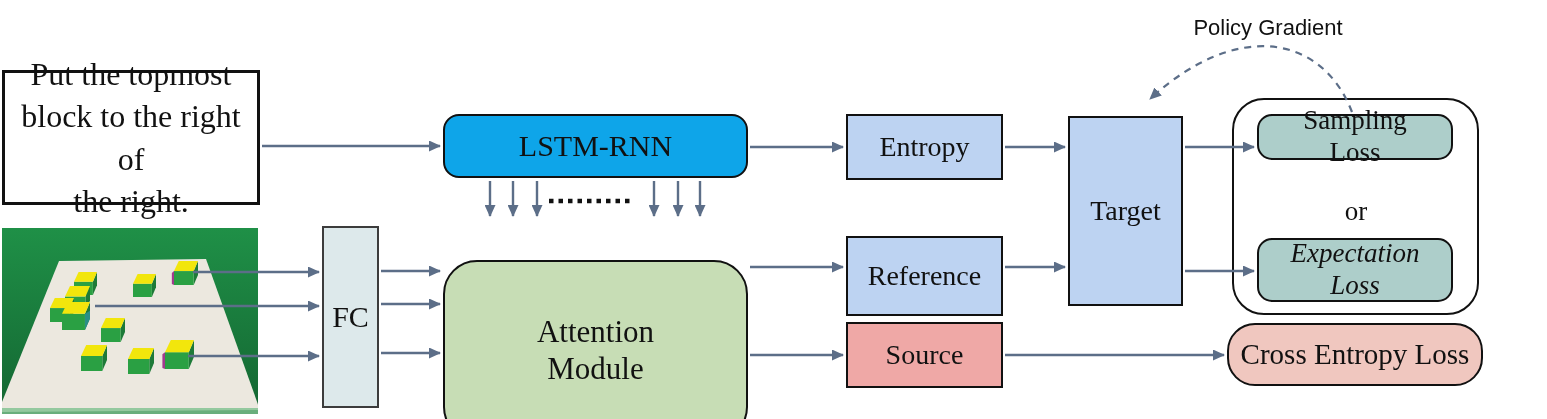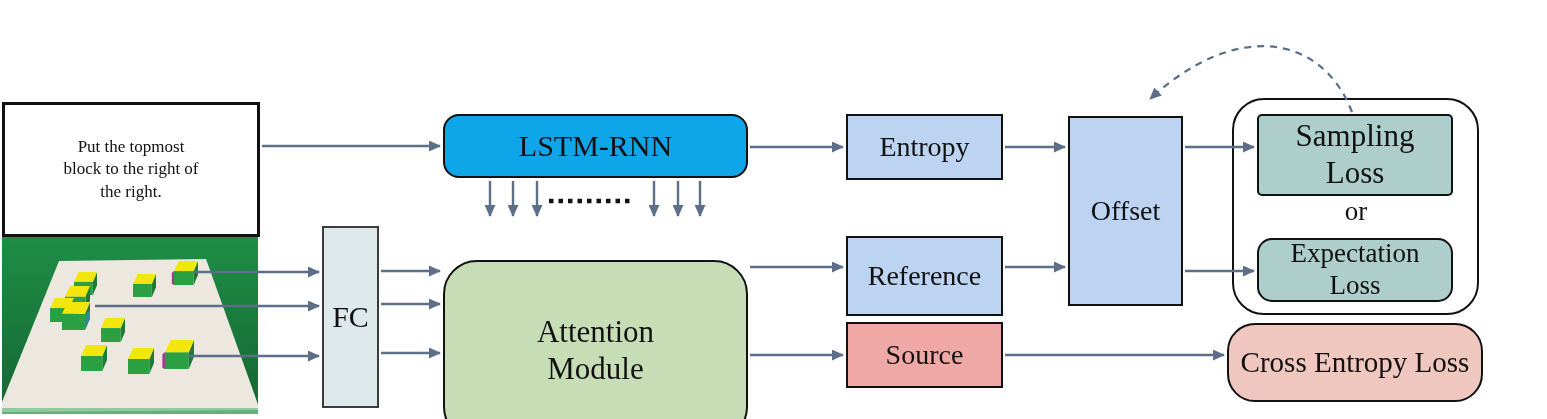--- a/index.html
+++ b/index.html
@@ -3,40 +3,40 @@
 <meta charset="utf-8">
 <style>
   html,body{margin:0;padding:0;background:#ffffff;}
   .canvas{position:relative;width:1547px;height:419px;background:#ffffff;overflow:hidden;
           font-family:"Liberation Serif","DejaVu Serif",serif;color:#111;}
   .overlay{position:absolute;left:0;top:0;width:1547px;height:419px;z-index:3;pointer-events:none;}
   .scene{position:absolute;left:2px;top:228px;width:256px;height:186px;z-index:1;}
   .box{position:absolute;box-sizing:border-box;display:flex;align-items:center;justify-content:center;
        text-align:center;z-index:2;line-height:1.18;}
   .instruction{left:2px;top:70px;width:258px;height:135px;background:#fff;border:3px solid #111;
-               font-size:17px;line-height:1.32;margin-top:32px;}
+               font-size:32px;line-height:1.32;}
   .fc{left:322px;top:226px;width:57px;height:182px;background:#DDE9EB;border:2px solid #3c3c3c;font-size:30px;}
   .lstm{left:443px;top:114px;width:305px;height:64px;background:#0ea5e9;border:2px solid #111;
         border-radius:16px;font-size:30px;}
   .attention{left:443px;top:224px;width:305px;height:181px;background:#C7DDB5;border:2px solid #111;
              border-radius:34px;font-size:31px;margin-top:36px;}
   .attention span{display:block;width:170px;}
   .offset{left:846px;top:114px;width:157px;height:66px;background:#BDD3F2;border:2px solid #111;font-size:28px;}
   .reference{left:846px;top:236px;width:157px;height:80px;background:#BDD3F2;border:2px solid #111;font-size:28px;}
   .source{left:846px;top:322px;width:157px;height:66px;background:#EFA8A6;border:2px solid #111;font-size:28px;}
   .target{left:1068px;top:116px;width:115px;height:190px;background:#BDD3F2;border:2px solid #111;font-size:28px;}
   .loss-container{left:1232px;top:98px;width:247px;height:217px;background:#fff;border:2px solid #111;
                   border-radius:32px;z-index:2;}
-  .sampling{left:1257px;top:114px;width:196px;height:82px;background:#ADCECA;border:2px solid #111;
-            border-radius:5px;font-size:31px;}
+  .sampling{left:1257px;top:114px;width:196px;height:46px;background:#ADCECA;border:2px solid #111;
+            border-radius:15px;font-size:27px;}
   .expectation{left:1257px;top:238px;width:196px;height:64px;background:#ADCECA;border:2px solid #111;
-               border-radius:15px;font-size:27px;}
+               border-radius:15px;font-size:27px;font-style:italic;}
   .sampling span,.expectation span{display:block;width:150px;}
   .or-label{left:1320px;top:196px;width:72px;height:32px;font-size:27px;z-index:2;}
-  .cross{left:1227px;top:323px;width:256px;height:79px;background:#F0C7BF;border:2px solid #111;
+  .cross{left:1227px;top:323px;width:256px;height:63px;background:#F0C7BF;border:2px solid #111;
          border-radius:28px;font-size:29px;}
   .policy{left:1168px;top:14px;width:200px;height:28px;font-family:"Liberation Sans","DejaVu Sans",sans-serif;
           font-size:22px;z-index:2;}
 </style>
 </head>
 <body>
 
 <div class="canvas">
 
   <svg class="scene" viewBox="0 0 256 186">
@@ -145,35 +145,38 @@
 
   <div class="box reference">
     <span>Reference</span>
   </div>
 
   <div class="box source">
     <span>Source</span>
   </div>
 
   <div class="box target">
-    <span>Offset</span>
+    <span>Target</span>
   </div>
 
   <div class="box loss-container"></div>
 
   <div class="box sampling">
     <span>Sampling Loss</span>
   </div>
 
   <div class="box or-label">
     <span>or</span>
   </div>
 
   <div class="box expectation">
     <span>Expectation Loss</span>
   </div>
 
   <div class="box cross">
     <span>Cross Entropy Loss</span>
   </div>
 
+  <div class="box policy">
+    <span>Policy Gradient</span>
+  </div>
 
 </div>
 
 </body></html>

